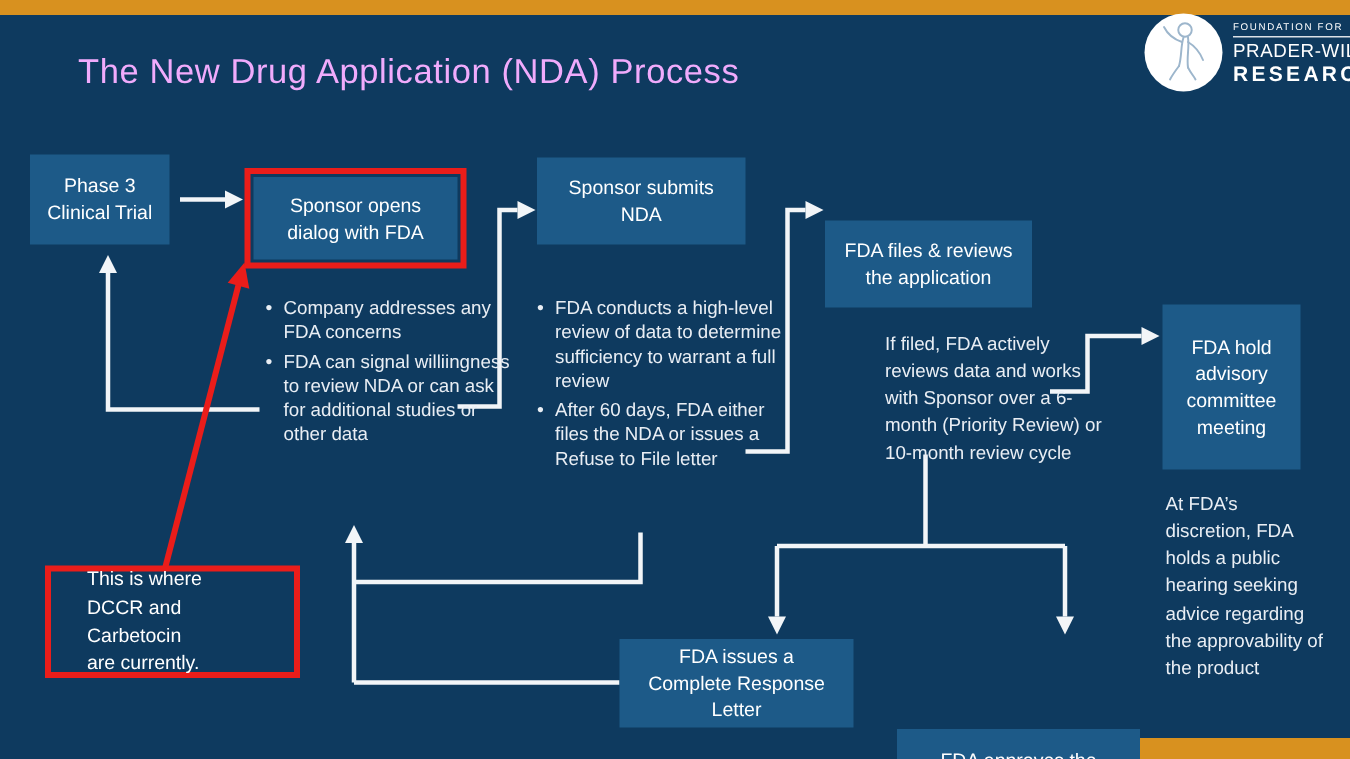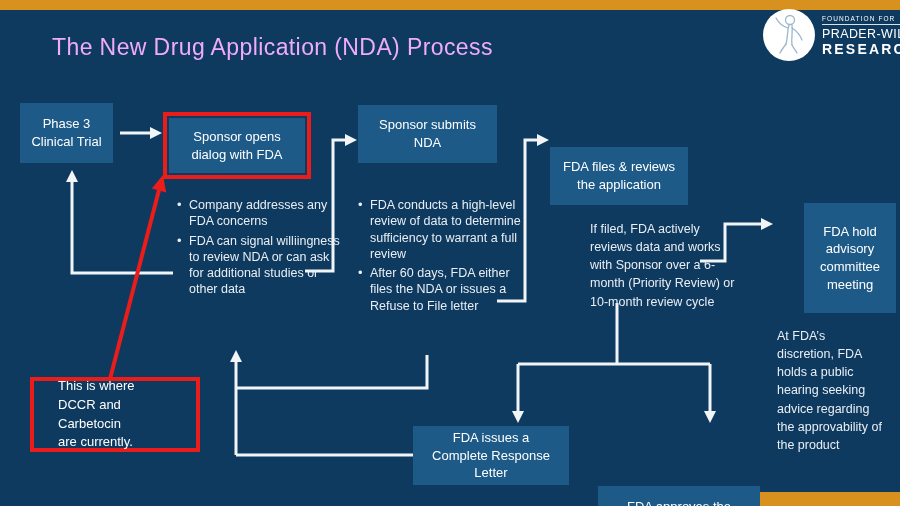--- a/index.html
+++ b/index.html
@@ -140,21 +140,21 @@
     <div class="box">Sponsor opens
 dialog with FDA</div>
   </div>
 
   <div class="abs box" style="left:358px;top:105px;width:139px;height:58px;">Sponsor submits
 NDA</div>
 
   <div class="abs box" style="left:550px;top:105px;width:138px;height:58px;margin-top:42px;">FDA files &amp; reviews
 the application</div>
 
-  <div class="abs box" style="left:775px;top:203px;width:92px;height:110px;margin-left:29px;">FDA hold
+  <div class="abs box" style="left:775px;top:203px;width:92px;height:110px;">FDA hold
 advisory
 committee
 meeting</div>
 
   <div class="abs box" style="left:413px;top:426px;width:156px;height:59px;">FDA issues a
 Complete Response
 Letter</div>
 
   <div class="abs box" style="left:598px;top:444px;width:162px;height:59px;margin-top:42px;">FDA approves the
 application</div>

